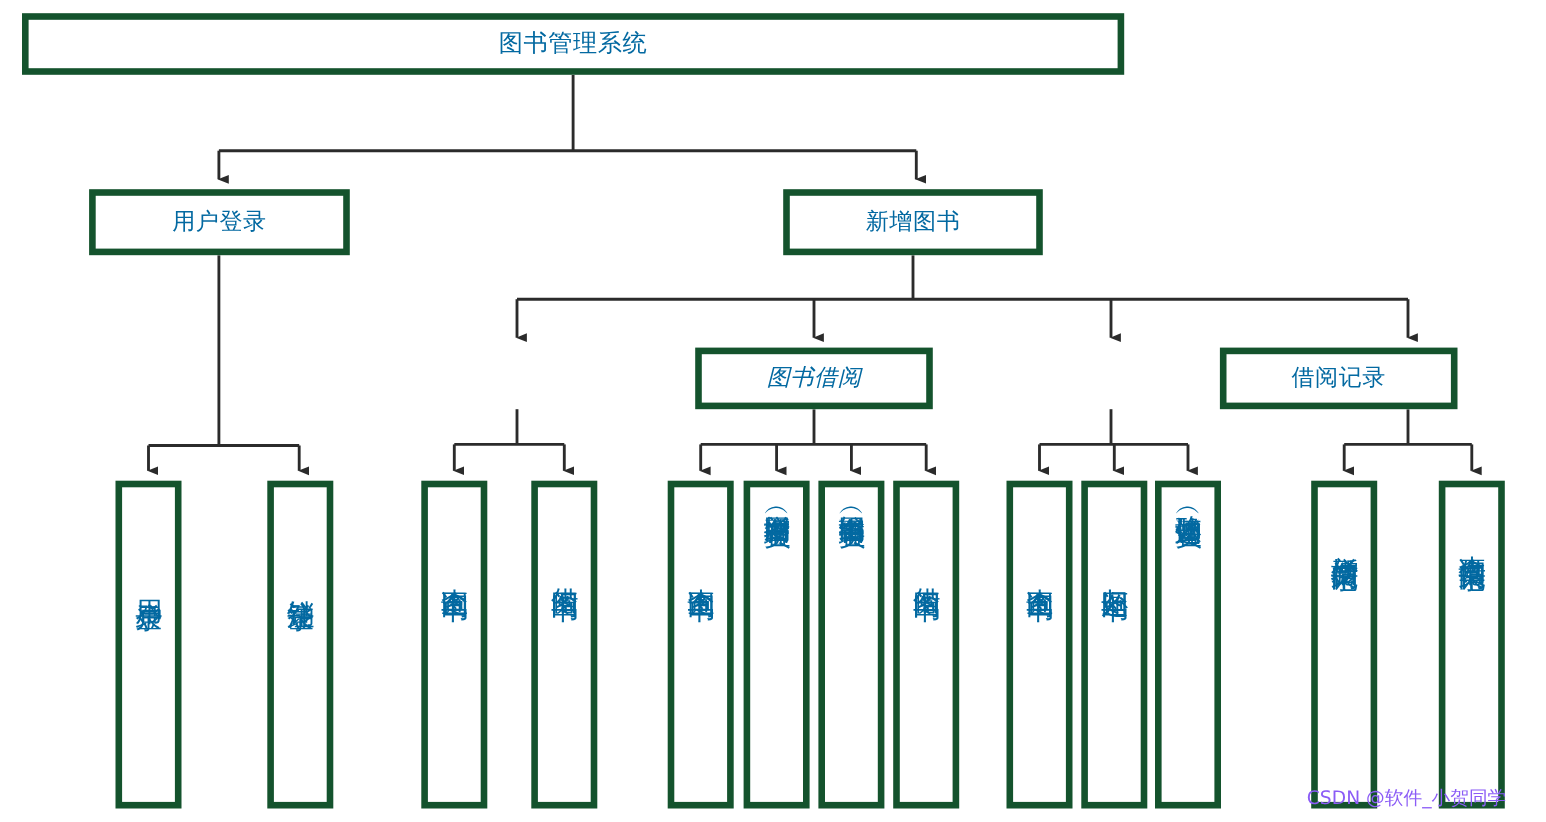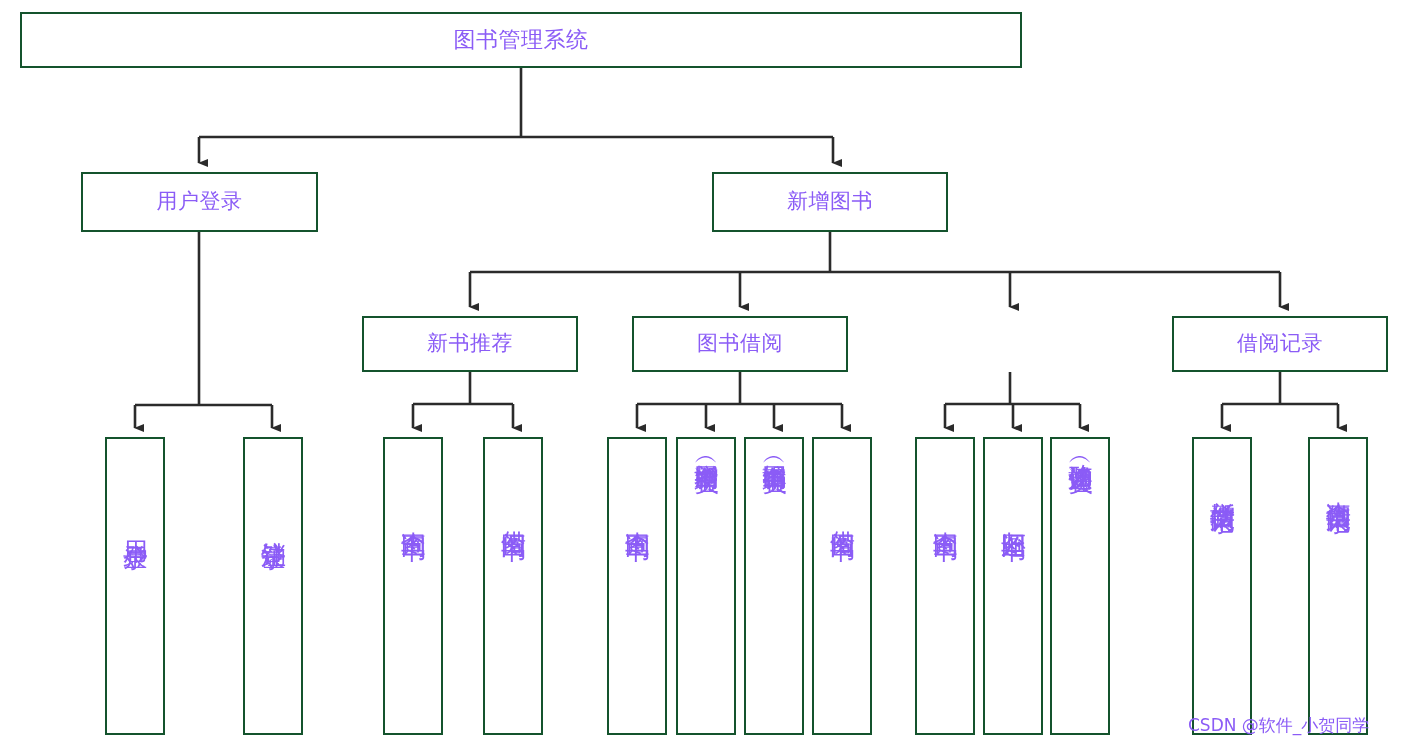--- a/index.html
+++ b/index.html
@@ -23,25 +23,25 @@
     left: 0;
     top: 0;
     width: 1405px;
     height: 747px;
     pointer-events: none;
   }
   .node {
     position: absolute;
     box-sizing: border-box;
     background: #ffffff;
-    border: 2px solid #14532d;
+    border: 6px solid #14532d;
     display: flex;
     align-items: center;
     justify-content: center;
-    color: #8b5cf6;
+    color: #0369a1;
     z-index: 2;
   }
   .node .label {
     display: block;
     text-align: center;
     letter-spacing: 0.5px;
   }
   
   .node.horiz .label {
     font-size: 21px;
@@ -139,27 +139,24 @@
     <span class="label">图书管理系统</span>
   </div>
 
   <div class="node horiz" style="left:81px; top:172px; width:237px; height:60px;">
     <span class="label">用户登录</span>
   </div>
   <div class="node horiz" style="left:712px; top:172px; width:236px; height:60px;">
     <span class="label">新增图书</span>
   </div>
 
-  <div class="node horiz" style="left:362px; top:316px; width:216px; height:56px;">
-    <span class="label">新书推荐</span>
-  </div>
-  <div class="node horiz" style="left:632px; top:316px; width:216px; height:56px;">
+  <div class="node horiz" style="left:632px; top:316px; width:216px; height:56px;font-style:italic;">
     <span class="label">图书借阅</span>
   </div>
-  <div class="node horiz" style="left:1172px; top:316px; width:216px; height:56px;">
+  <div class="node horiz" style="left:1109px; top:316px; width:216px; height:56px;">
     <span class="label">借阅记录</span>
   </div>
 
   <div class="node vert" style="left:105px; top:437px; width:60px; height:298px; padding-top:82px;">
     <span class="label">用户登录</span>
   </div>
   <div class="node vert" style="left:243px; top:437px; width:60px; height:298px; padding-top:82px;">
     <span class="label">注销登录</span>
   </div>
 

